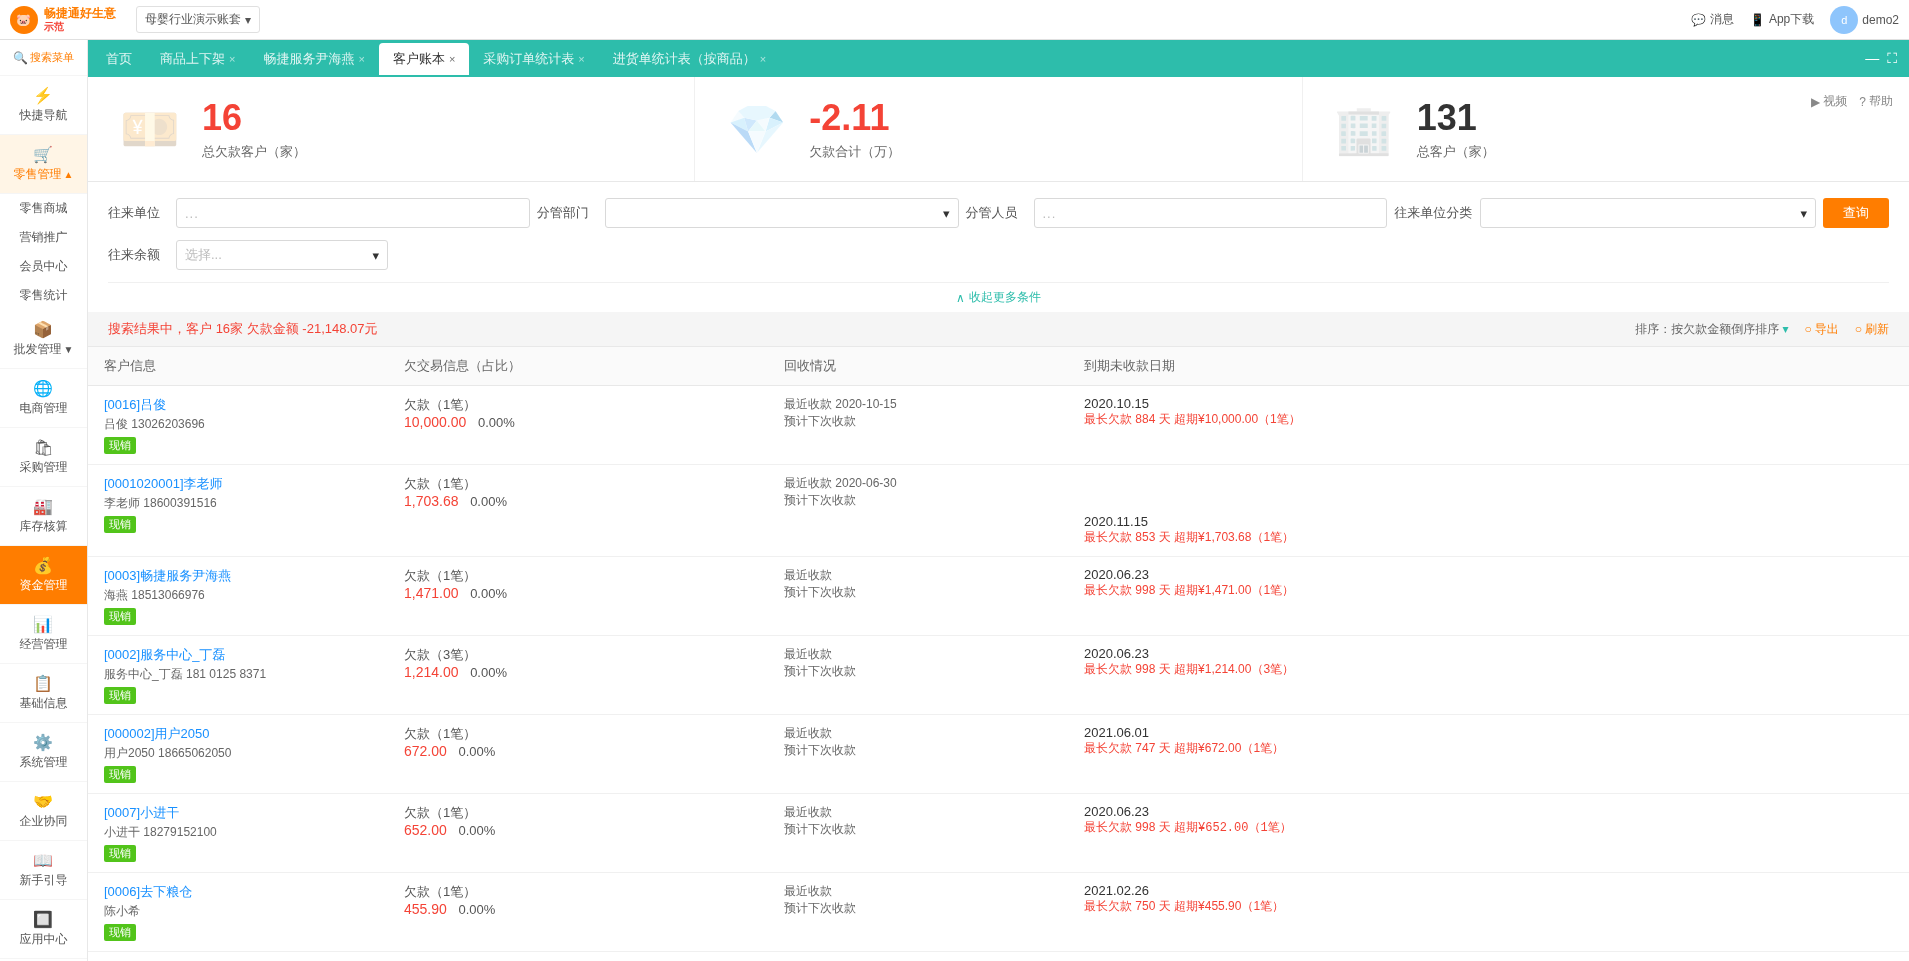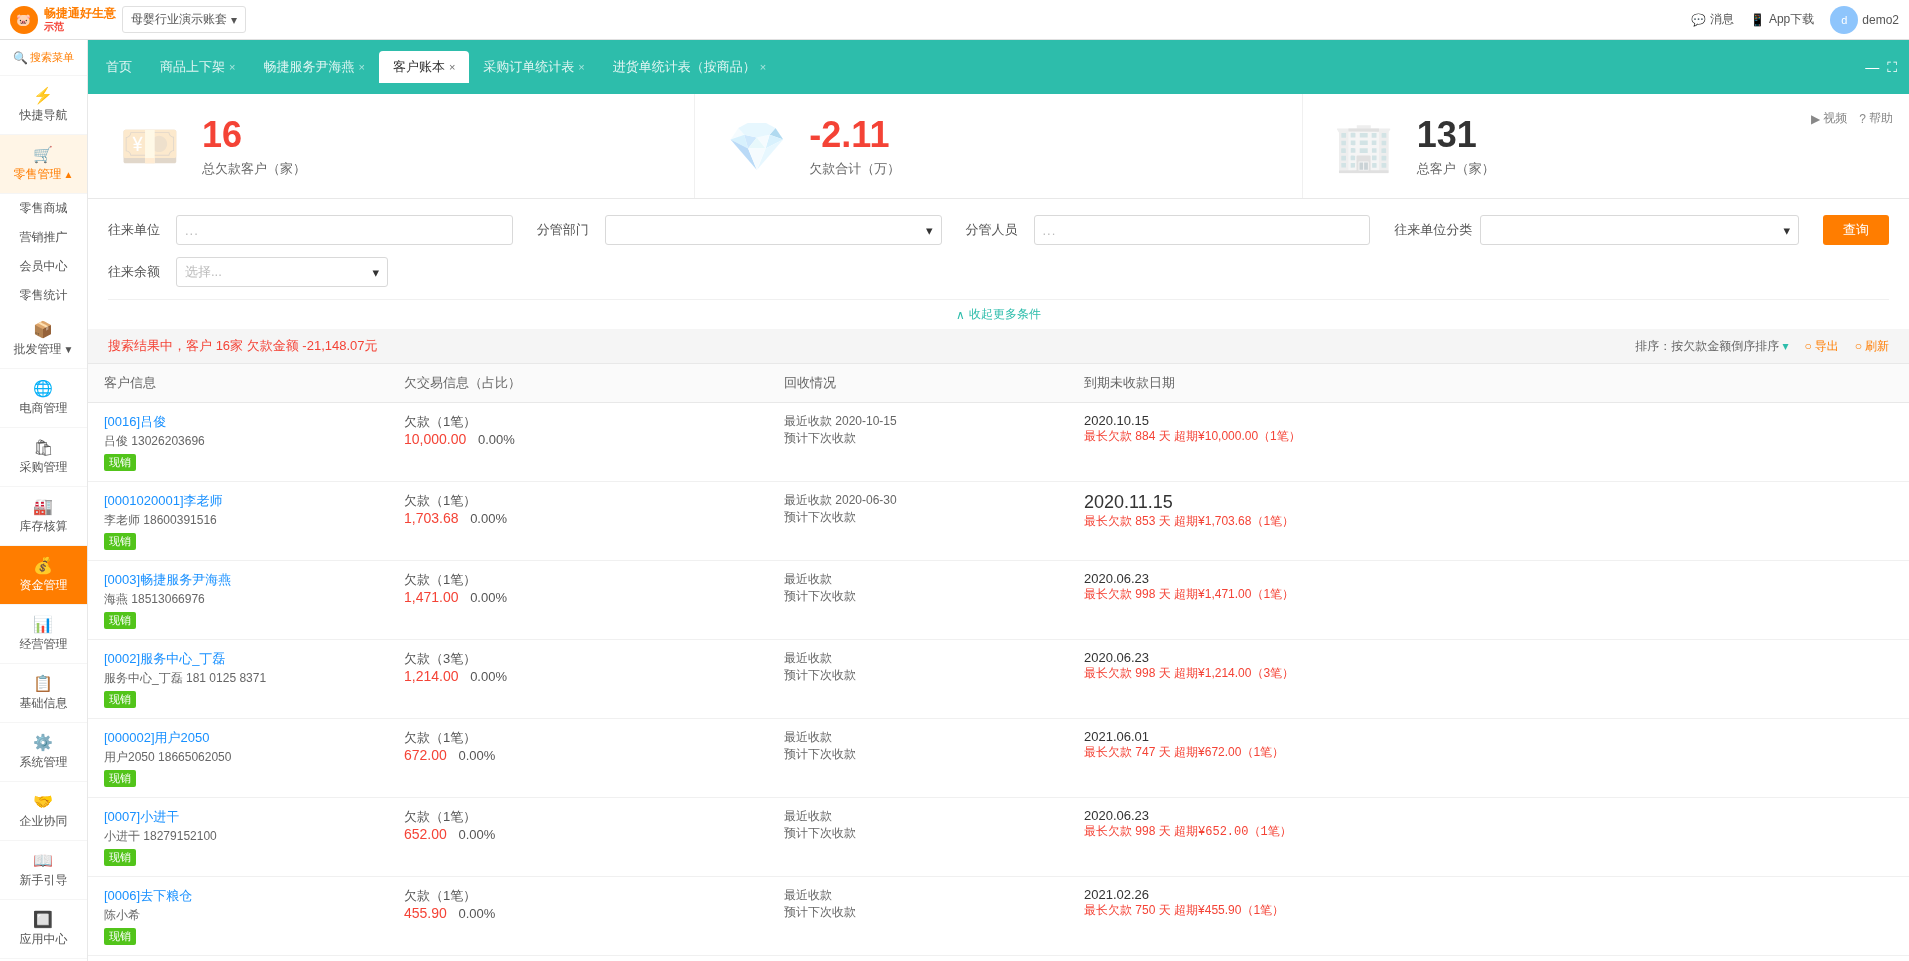--- a/index.html
+++ b/index.html
@@ -9,27 +9,27 @@
     .app-wrapper { display: flex; flex-direction: column; height: 961px; width: 1909px; }
     .top-bar { display: flex; align-items: center; height: 40px; background: #fff; border-bottom: 1px solid #e0e0e0; padding: 0 10px; }
     .main-layout { display: flex; flex: 1; overflow: hidden; }
     .sidebar { width: 88px; background: #fff; border-right: 1px solid #e8e8e8; display: flex; flex-direction: column; overflow-y: auto; }
     .content-area { flex: 1; display: flex; flex-direction: column; overflow: hidden; }
 
     
     .top-bar-logo { display: flex; align-items: center; gap: 6px; min-width: 80px; }
     .logo-icon { width: 28px; height: 28px; background: #ff7d00; border-radius: 50%; display: flex; align-items: center; justify-content: center; color: #fff; font-size: 12px; font-weight: bold; }
     .logo-text { font-size: 12px; color: #ff7d00; font-weight: bold; line-height: 1.2; }
-    .store-selector { margin-left: 6px; display: flex; align-items: center; gap: 4px; color: #555; font-size: 12px; cursor: pointer; padding: 4px 8px; border: 1px solid #e0e0e0; border-radius: 3px; background: #fff; }
+    .store-selector { margin-left: 20px; display: flex; align-items: center; gap: 4px; color: #555; font-size: 12px; cursor: pointer; padding: 4px 8px; border: 1px solid #e0e0e0; border-radius: 3px; background: #fff; }
     .top-bar-right { margin-left: auto; display: flex; align-items: center; gap: 16px; }
     .top-bar-action { display: flex; align-items: center; gap: 4px; color: #555; font-size: 12px; cursor: pointer; }
     .avatar { width: 28px; height: 28px; border-radius: 50%; background: #8ec5fc; display: flex; align-items: center; justify-content: center; font-size: 11px; color: #fff; }
 
     
-    .tabs-bar { display: flex; align-items: center; background: #2dbdab; height: 54px; padding: 0 4px; }
+    .tabs-bar { display: flex; align-items: center; background: #2dbdab; height: 37px; padding: 0 4px; }
     .tab { display: flex; align-items: center; gap: 4px; padding: 0 14px; height: 32px; background: transparent; color: rgba(255,255,255,0.85); font-size: 13px; cursor: pointer; border-radius: 4px 4px 0 0; white-space: nowrap; }
     .tab.active { background: #fff; color: #333; }
     .tab-close { font-size: 11px; color: inherit; opacity: 0.7; }
     .tabs-end-actions { margin-left: auto; display: flex; gap: 8px; color: #fff; font-size: 16px; cursor: pointer; padding: 0 8px; }
     .sidebar-item { padding: 10px 4px; text-align: center; cursor: pointer; color: #555; font-size: 12px; border-bottom: 1px solid #f5f5f5; display: flex; flex-direction: column; align-items: center; gap: 2px; }
     .sidebar-item.active { background: #ff7d00; color: #fff; }
     .sidebar-item .s-icon { font-size: 16px; }
     .sidebar-sub { padding: 6px 8px; text-align: center; cursor: pointer; color: #555; font-size: 12px; }
 
     
@@ -43,21 +43,21 @@
     .card-content { display: flex; flex-direction: column; gap: 4px; }
     .card-value { font-size: 36px; font-weight: bold; }
     .card-value.red { color: #f44336; }
     .card-value.black { color: #333; }
     .card-label { font-size: 13px; color: #666; }
     .card-top-right { position: absolute; top: 16px; right: 16px; display: flex; gap: 12px; font-size: 12px; color: #888; cursor: pointer; }
     .card-top-right span { display: flex; align-items: center; gap: 3px; }
 
     
     .filter-area { background: #fff; padding: 16px 20px 0; }
-    .filter-row { display: flex; gap: 24px; margin-bottom: 12px; align-items: center; }
+    .filter-row { display: flex; gap: 7px; margin-bottom: 12px; align-items: center; }
     .filter-item { display: flex; align-items: center; gap: 8px; flex: 1; }
     .filter-label { color: #555; font-size: 13px; white-space: nowrap; min-width: 60px; }
     .filter-input { flex: 1; height: 30px; border: 1px solid #d9d9d9; border-radius: 3px; padding: 0 8px; font-size: 13px; color: #333; background: #fff; display: flex; align-items: center; justify-content: space-between; cursor: pointer; }
     .filter-input .dots { color: #bbb; letter-spacing: 1px; }
     .filter-input-select { flex: 1; height: 30px; border: 1px solid #d9d9d9; border-radius: 3px; padding: 0 8px; font-size: 13px; color: #333; background: #fff; display: flex; align-items: center; justify-content: space-between; cursor: pointer; }
     .btn-search { background: #ff7d00; color: #fff; border: none; border-radius: 3px; padding: 6px 20px; font-size: 13px; cursor: pointer; white-space: nowrap; }
     .collapse-row { text-align: center; padding: 6px; color: #2dbdab; font-size: 12px; cursor: pointer; display: flex; align-items: center; justify-content: center; gap: 4px; border-top: 1px solid #f0f0f0; margin-top: 4px; }
 
     
     .result-bar { background: #f5f5f5; padding: 8px 20px; display: flex; justify-content: space-between; align-items: center; border-bottom: 1px solid #e8e8e8; }
@@ -376,21 +376,21 @@
         <div>
           <span class="amount-red">1,703.68</span>
           <span class="percent">0.00%</span>
         </div>
       </td>
       <td>
         <div class="date-text">最近收款    2020-06-30</div>
         <div class="date-text">预计下次收款</div>
       </td>
       <td>
-        <div style="font-size:18px;color:#333;">2020.11.15</div>
+        <div style="font-size:13px;color:#333;margin-top:39px;">2020.11.15</div>
         <div class="overdue-red">
           最长欠款 853 天 <span style="color:#f44336;">超期¥1,703.68（1笔）</span>
         </div>
       </td>
     </tr>
               <tr>
       <td>
         <div class="customer-name">[0003]畅捷服务尹海燕</div>
         <div class="customer-phone">海燕  18513066976</div>
         <span class="tag-xian">现销</span>

